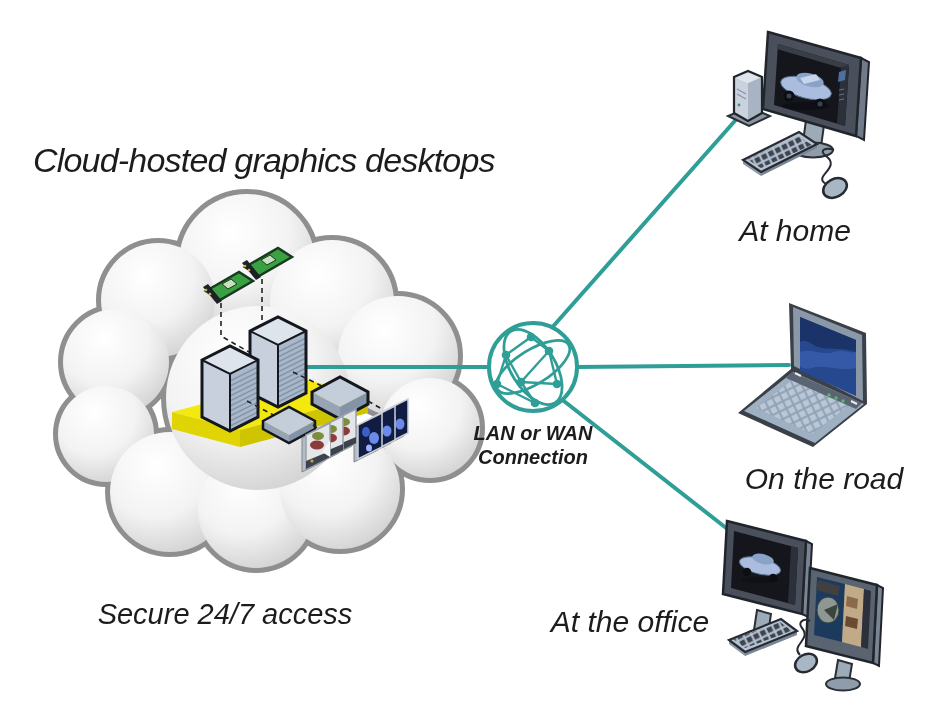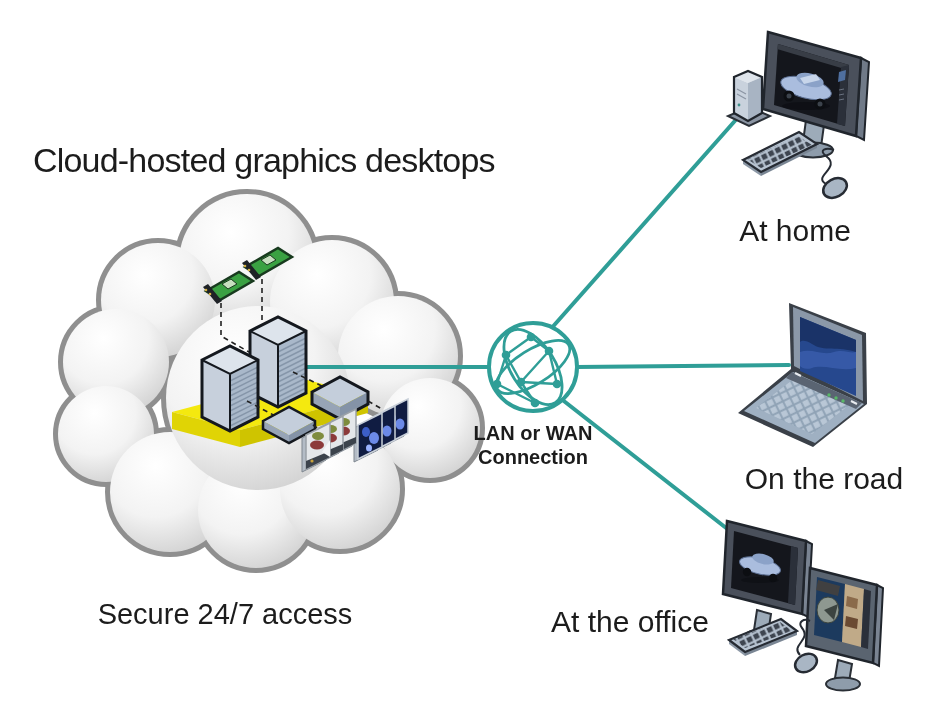--- a/index.html
+++ b/index.html
@@ -1,16 +1,16 @@
 <!DOCTYPE html>
 <html><head>
 <meta charset="utf-8">
 <style>
   html,body{margin:0;padding:0;background:#ffffff;}
-  .stage{position:relative;width:936px;height:716px;background:#ffffff;overflow:hidden;}
+  .stage{position:relative;width:936px;height:716px;background:#ffffff;overflow:hidden;font-style:italic;}
   text{font-family:"Liberation Sans",sans-serif;}
   .title-text{font-size:34px;letter-spacing:-0.8px;}
   .label-text{font-size:30px;}
   .caption-text{font-size:29px;}
   .net-text{font-size:20px;font-weight:bold;}
 </style>
 </head>
 <body>
 
 <div class="stage">

